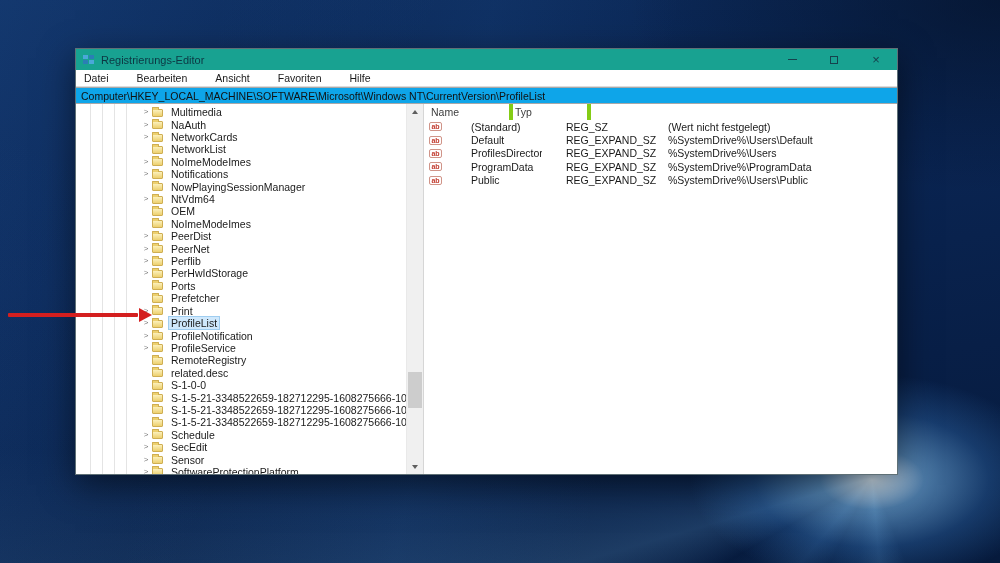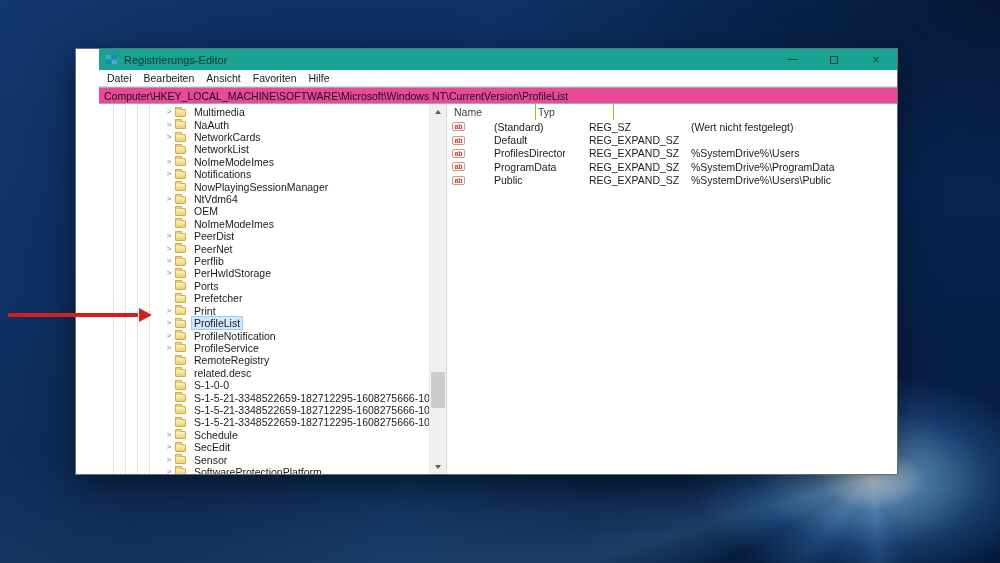--- a/index.html
+++ b/index.html
@@ -11,36 +11,36 @@
       conic-gradient(from 120deg at 87.2% 84.9%, rgba(0,0,0,0) 0deg, rgba(0,0,0,0) 38deg, rgba(120,190,245,.16) 55deg, rgba(60,130,200,.08) 70deg, rgba(0,0,0,0) 86deg, rgba(90,160,225,.12) 100deg, rgba(0,0,0,0) 120deg, rgba(120,190,245,.20) 134deg, rgba(40,100,170,.08) 152deg, rgba(0,0,0,0) 172deg),
       radial-gradient(620px 320px at 100% 0%, rgba(2,10,26,.55), rgba(2,10,26,0) 60%),
       linear-gradient(115deg, rgba(45,105,185,.20) 0%, rgba(45,105,185,0) 35%),
       linear-gradient(100deg, rgba(0,0,0,0) 20%, rgba(35,90,160,.16) 45%, rgba(0,0,0,0) 62%),
       linear-gradient(170deg, #0d2c5c 0%, #0a2553 40%, #081f47 70%, #061a3c 100%);
   }
   .window{
     position:absolute;left:75px;top:48px;width:823px;height:427px;
     background:#fff;border:1px solid #5f7076;box-sizing:border-box;
     box-shadow:0 10px 32px rgba(0,0,0,.5);
-    display:flex;flex-direction:column;padding-left:23px;
+    display:flex;flex-direction:column;
   }
   
   .titlebar{height:21px;background:#18a291;display:flex;align-items:center;padding-left:6px;flex:none;}
   .appicon{width:13px;height:13px;margin-right:6px;flex:none;}
   .title{font-size:11px;color:#0d3642;white-space:nowrap;}
   .controls{margin-left:auto;display:flex;align-items:center;height:100%;}
   .ctl{width:42px;height:100%;display:flex;align-items:center;justify-content:center;color:#15424d;cursor:default;}
   .ctl-min i{display:block;width:9px;border-top:1.5px solid #15424d;}
   .ctl-max i{display:block;width:8px;height:8px;border:1.3px solid #15424d;box-sizing:border-box;}
   .ctl-close{font-size:13px;line-height:13px;}
   
-  .menubar{height:16px;display:flex;align-items:center;gap:12px;padding-left:8px;border-bottom:1px solid #dcdcdc;flex:none;background:#fff;}
+  .menubar{height:16px;display:flex;align-items:center;gap:28px;padding-left:8px;border-bottom:1px solid #dcdcdc;flex:none;background:#fff;}
   .menu-item{font-size:10.5px;color:#1a1a1a;white-space:nowrap;}
   
-  .addressbar{height:15px;border-top:1px solid #a8a8a8;border-bottom:1px solid #a8a8a8;display:flex;align-items:center;padding-left:5px;flex:none;background:#ec4899;}
+  .addressbar{height:15px;border-top:1px solid #a8a8a8;border-bottom:1px solid #a8a8a8;display:flex;align-items:center;padding-left:5px;flex:none;background:#0ea5e9;}
   .address{font-size:10.5px;color:#111;white-space:nowrap;}
   
   .content{flex:1;display:flex;min-height:0;}
   .treewrap{width:330px;position:relative;overflow:hidden;flex:none;background:#fff;}
   .guide{position:absolute;top:0;bottom:0;width:1px;background:#e4e4e4;}
   .rows{position:absolute;left:0;top:2px;right:0;}
   .trow{display:flex;align-items:center;height:12.42px;padding-left:64px;white-space:nowrap;}
   .chev{width:12px;flex:none;font-size:8px;color:#7a7a7a;text-align:center;line-height:10px;}
   .folder{width:11px;height:8px;background:linear-gradient(#fbf0bc,#edd06e);border:1px solid #cfae52;border-radius:1px;position:relative;margin:1px 6px 0 0;flex:none;box-sizing:border-box;}
   .folder::before{content:"";position:absolute;top:-3px;left:-1px;width:5px;height:2px;background:#edd06e;border:1px solid #cfae52;border-bottom:none;border-radius:1px 1px 0 0;}
@@ -50,21 +50,21 @@
   .sbar{width:16px;background:#f0f0f0;display:flex;flex-direction:column;align-items:center;flex:none;border-left:1px solid #e9e9e9;}
   .sb-btn{height:15px;width:100%;display:flex;align-items:center;justify-content:center;}
   .sb-up::before{content:"";border-left:3.5px solid transparent;border-right:3.5px solid transparent;border-bottom:4.5px solid #5e5e5e;}
   .sb-down{margin-top:auto;}
   .sb-down::before{content:"";border-left:3.5px solid transparent;border-right:3.5px solid transparent;border-top:4.5px solid #5e5e5e;}
   .sb-track{position:relative;width:100%;flex:1;}
   .sb-thumb{position:absolute;left:1px;right:1px;top:253px;height:36px;background:#cdcdcd;}
   
   .values{flex:1;border-left:1px solid #d6d6d6;background:#fff;overflow:hidden;display:flex;flex-direction:column;}
   .vheader{display:flex;height:16px;align-items:center;flex:none;color:#3c3c3c;font-size:10.5px;}
-  .vh{border-right:1px solid #84cc16;height:100%;display:flex;align-items:center;box-sizing:border-box;text-align:center;}
+  .vh{border-right:4px solid #84cc16;height:100%;display:flex;align-items:center;box-sizing:border-box;text-align:center;}
   .vh0{width:89px;padding-left:7px;}
   .vh1{width:78px;padding-left:2px;}
   .vh2{flex:1;padding-left:2px;}
   .vrow{display:flex;height:13.4px;align-items:center;padding-left:5px;white-space:nowrap;}
   .abicon{width:13px;height:9px;border:1px solid #d09488;border-radius:2px;color:#c23b2e;font-size:7px;line-height:8px;text-align:center;font-weight:bold;margin-right:5px;flex:none;background:#fffdfd;box-sizing:border-box;}
   .vcell{font-size:10.5px;color:#1a1a1a;margin-left:24px;}
   .vc0{width:71px;overflow:hidden;}
   .vc1{width:78px;}
   .vc2{flex:1;}
   
@@ -287,20 +287,21 @@
           <div class="vrow">
             <span class="abicon">ab</span>
             <span class="vcell vc0">(Standard)</span>
             <span class="vcell vc1">REG_SZ</span>
             <span class="vcell vc2">(Wert nicht festgelegt)</span>
           </div>
           <div class="vrow">
             <span class="abicon">ab</span>
             <span class="vcell vc0">Default</span>
             <span class="vcell vc1">REG_EXPAND_SZ</span>
+            <span class="vcell vc2">%SystemDrive%\Users\Default</span>
           </div>
           <div class="vrow">
             <span class="abicon">ab</span>
             <span class="vcell vc0">ProfilesDirectory</span>
             <span class="vcell vc1">REG_EXPAND_SZ</span>
             <span class="vcell vc2">%SystemDrive%\Users</span>
           </div>
           <div class="vrow">
             <span class="abicon">ab</span>
             <span class="vcell vc0">ProgramData</span>

